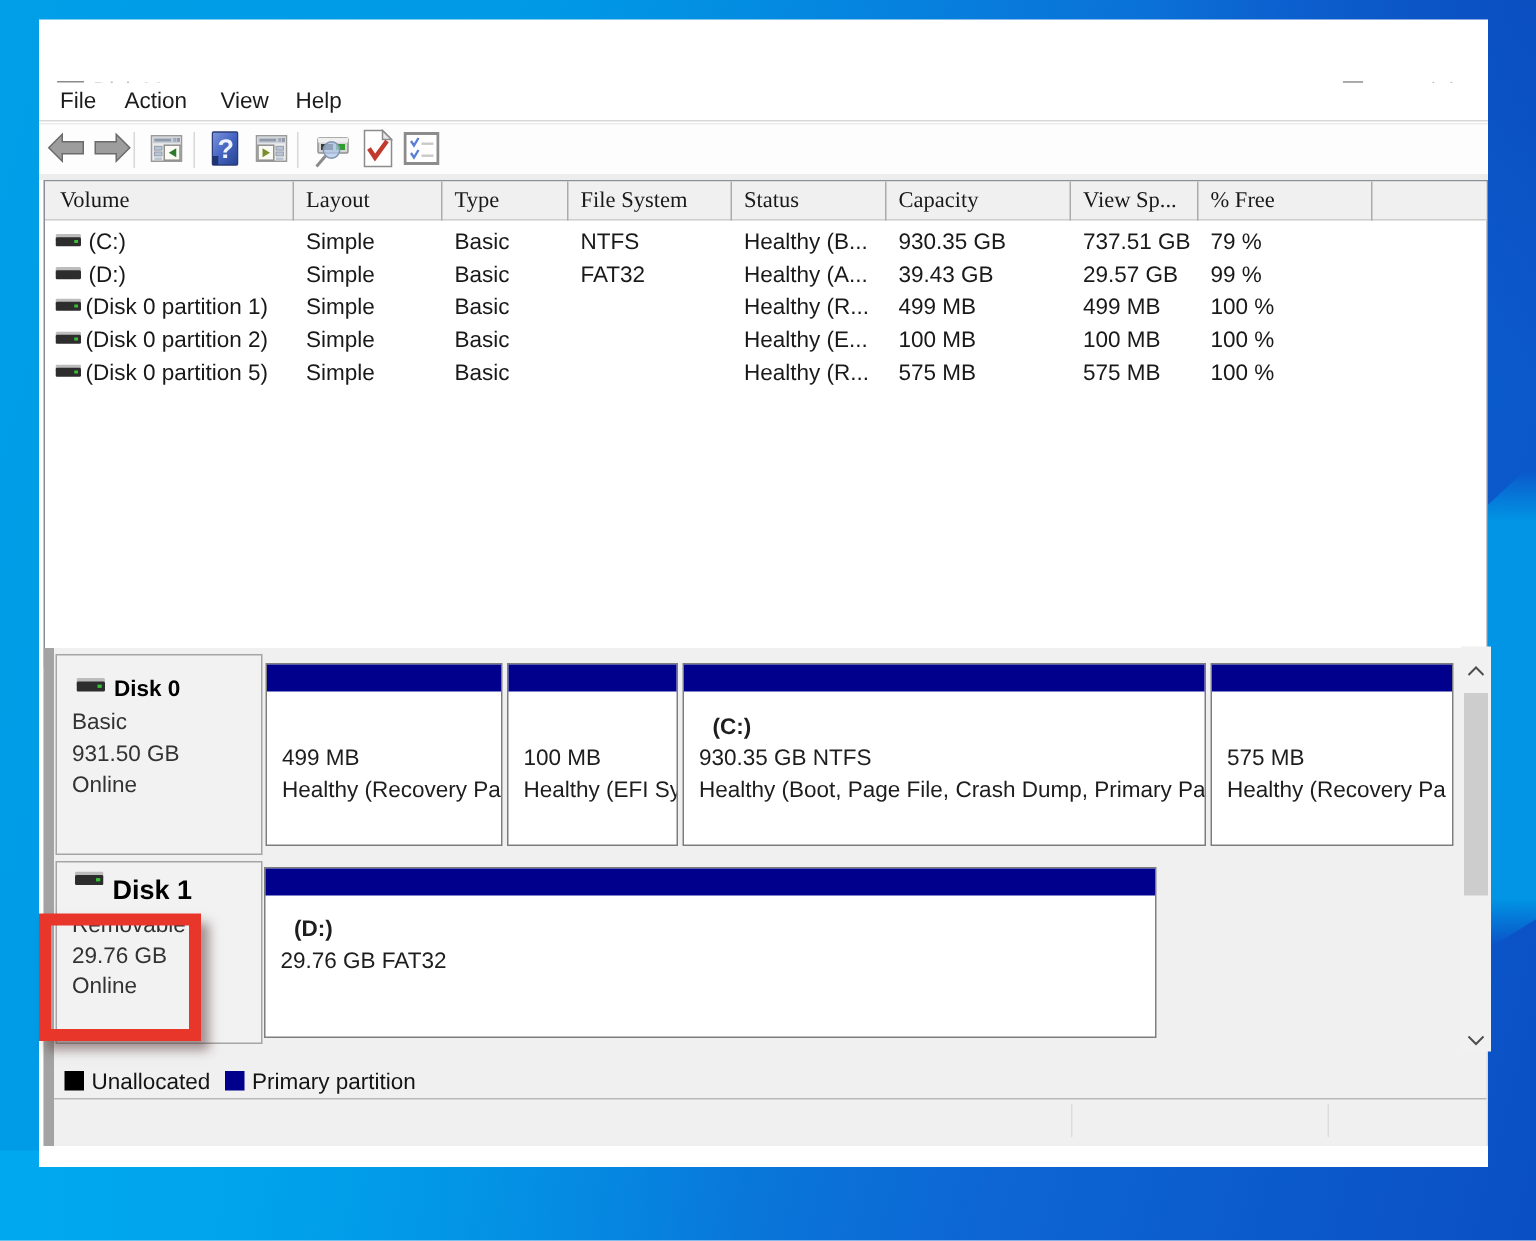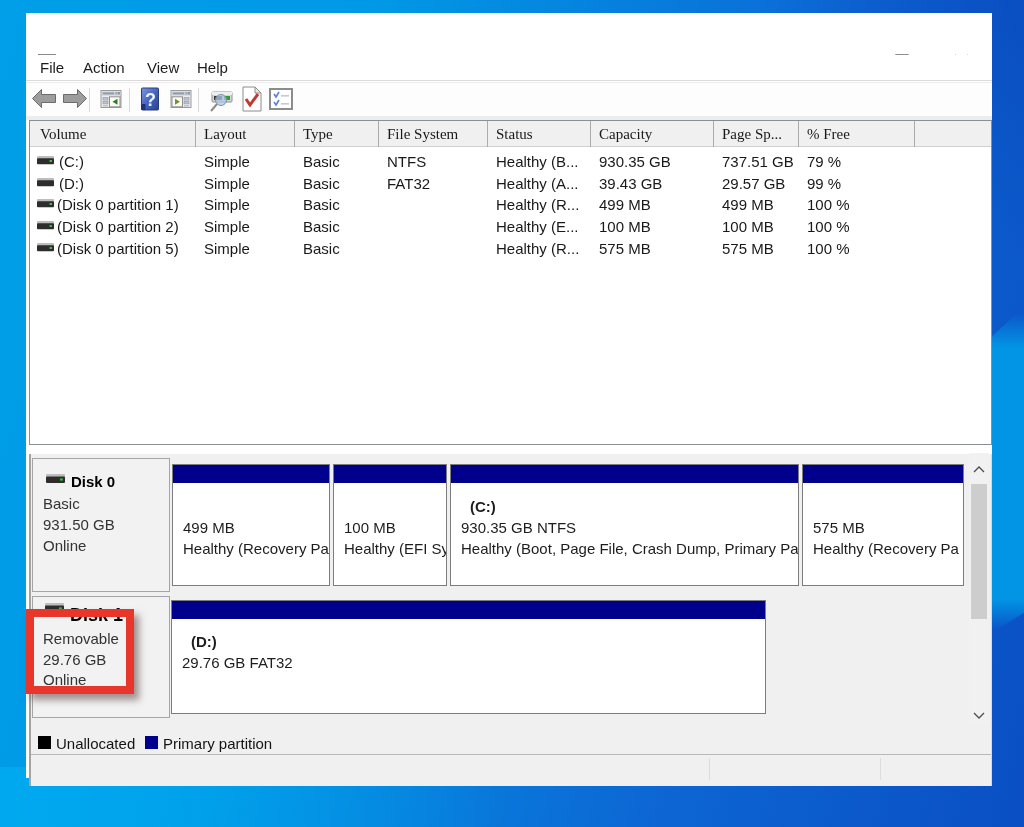--- a/index.html
+++ b/index.html
@@ -33,22 +33,22 @@
   #list { position:absolute; left:3px; top:107px; width:963px; height:325px;
           background:#fff; border:1px solid #888f98; }
   #lhead { position:absolute; left:0; top:0; width:100%; height:26px;
            background:#f0f0f0; border-bottom:1px solid #cfcfcf;
            font-size:15px; color:#191919;font-family:Liberation Serif, serif; }
   #lhead span { position:absolute; top:5px; }
   .hsep { position:absolute; top:0px; height:26px; width:1px; background:#ababab; }
   .row { position:absolute; left:0; width:100%; height:22px; font-size:15px; color:#191919; }
   .row span { position:absolute; top:3px; white-space:nowrap; }
   
-  #bot { position:absolute; left:3px; top:441px; width:963px; height:332px; background:#f0f0f0;
-         border-left:2px solid #a3a3a3; border-right:1px solid #d9d9d9; }
+  #bot { position:absolute; left:3px; top:419px; width:963px; height:332px; background:#f0f0f0;
+         border-left:7px solid #a3a3a3; border-right:1px solid #d9d9d9; }
   .dcard { position:absolute; left:1px; width:138px; background:#f2f2f2; border:1px solid #a5a5a5;
            font-size:15px; color:#333333; }
   .pcell { position:absolute; border:1px solid #7d7d7d; background:#fff; }
   .pband { position:absolute; left:0; top:0; width:100%; height:19px; background:#00008c; border-bottom:1px solid #fff; }
   .ptxt { position:absolute; left:10px; font-size:15px; color:#1d1d1d; white-space:nowrap; overflow:hidden; }
   
   #legend { position:absolute; left:0; top:275px; width:100%; height:25px; font-size:15px; color:#141414; }
   #status { position:absolute; left:0; top:300px; width:100%; height:32px; border-top:1px solid #b9b9b9; background:#f0f0f0; }
   
   #redbox { position:absolute; left:26px; top:609px; width:108px; height:85px;
@@ -153,21 +153,21 @@
     </svg>
   </div>
   <div id="list">
     <div id="lhead">
       <span style="left:10px">Volume</span>
       <span style="left:174px">Layout</span>
       <span style="left:273px">Type</span>
       <span style="left:357px">File System</span>
       <span style="left:466px">Status</span>
       <span style="left:569px">Capacity</span>
-      <span style="left:692px">Page Sp...</span>
+      <span style="left:692px">View Sp...</span>
       <span style="left:777px">% Free</span>
       <div class="hsep" style="left:165px"></div>
       <div class="hsep" style="left:264px"></div>
       <div class="hsep" style="left:348px"></div>
       <div class="hsep" style="left:457px"></div>
       <div class="hsep" style="left:560px"></div>
       <div class="hsep" style="left:683px"></div>
       <div class="hsep" style="left:768px"></div>
       <div class="hsep" style="left:884px"></div>
     </div>

